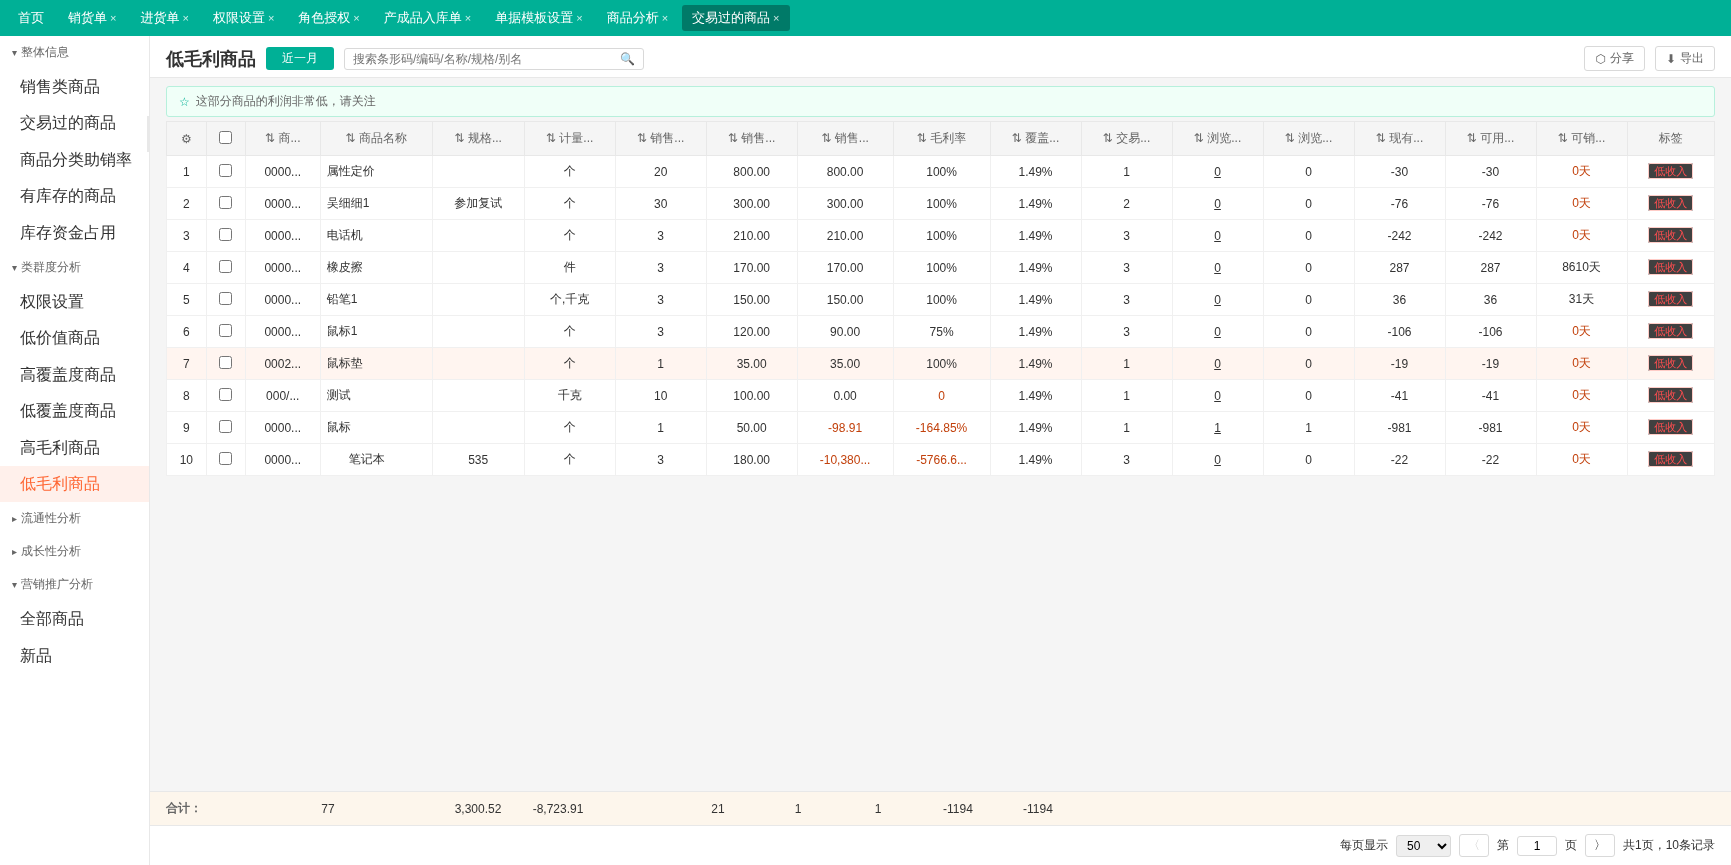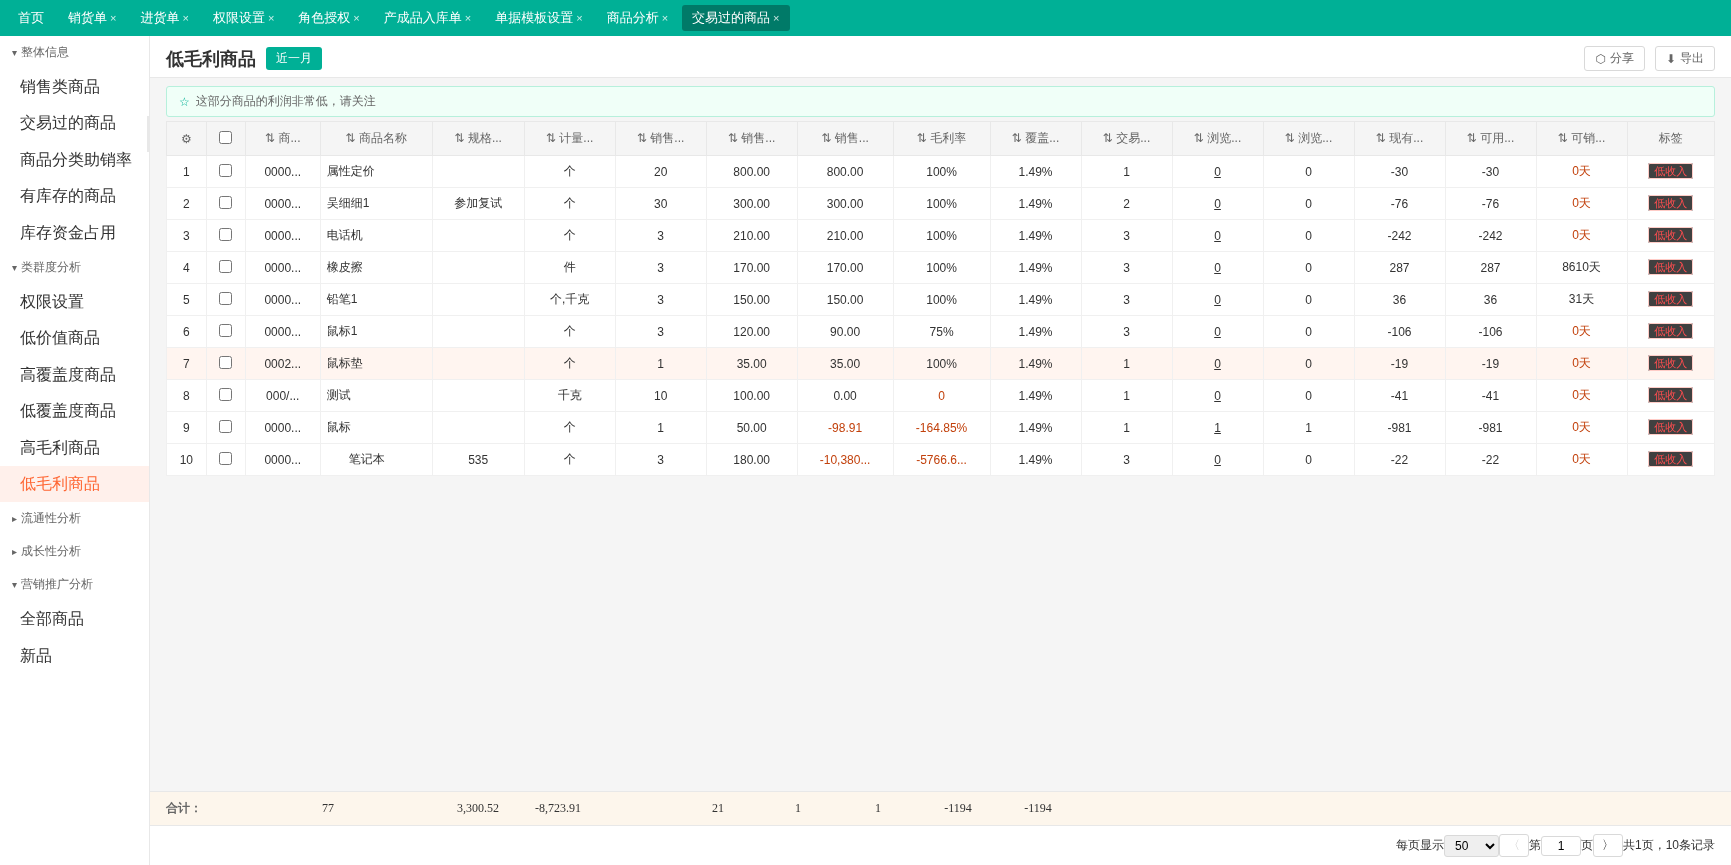--- a/index.html
+++ b/index.html
@@ -78,21 +78,21 @@
     .page-title-text {
       font-size: 18px;
       font-weight: bold;
       color: #333;
     }
     .time-filter-btn {
       background: #00b096;
       color: #fff;
       border: none;
       border-radius: 3px;
-      padding: 3px 10px;
+      padding: 3px 16px;
       font-size: 12px;
       cursor: pointer;
     }
     .search-box {
       display: flex;
       align-items: center;
       border: 1px solid #d9d9d9;
       border-radius: 3px;
       padding: 3px 8px;
       flex: 1;
@@ -194,31 +194,31 @@
     .footer-label { color: #666; font-weight: bold; }
     .footer-values {
       display: flex;
       gap: 0;
       flex: 1;
     }
     .footer-cell {
       text-align: center;
       min-width: 80px;
       padding: 0 6px;
-      font-family: Liberation Serif, serif;
     }
 
     
     .pagination-bar {
       display: flex;
       align-items: center;
       justify-content: flex-end;
       padding: 8px 16px;
       background: #fff;
       border-top: 1px solid #e8e8e8;
+      gap: 8px;
       font-size: 12px;
     }
     .page-size-select {
       border: 1px solid #d9d9d9;
       border-radius: 3px;
       padding: 2px 6px;
       font-size: 12px;
     }
     .page-btn {
       border: 1px solid #d9d9d9;
@@ -334,20 +334,24 @@
     <div class="collapse-btn-wrap">
       
     </div>
   </div>
 
   <div class="content">
 
     <div class="content-header">
       <span class="page-title-text">低毛利商品</span>
       <button class="time-filter-btn">近一月</button>
+      <div class="search-box">
+        <input type="text" placeholder="搜索条形码/编码/名称/规格/别名" style="">
+        <span style="color:#aaa;cursor:pointer;">🔍</span>
+      </div>
       <div class="header-actions">
         <button class="action-btn">
           <span>⬡</span>
           <span>分享</span>
         </button>
         <button class="action-btn">
           <span>⬇</span>
           <span>导出</span>
         </button>
       </div>

